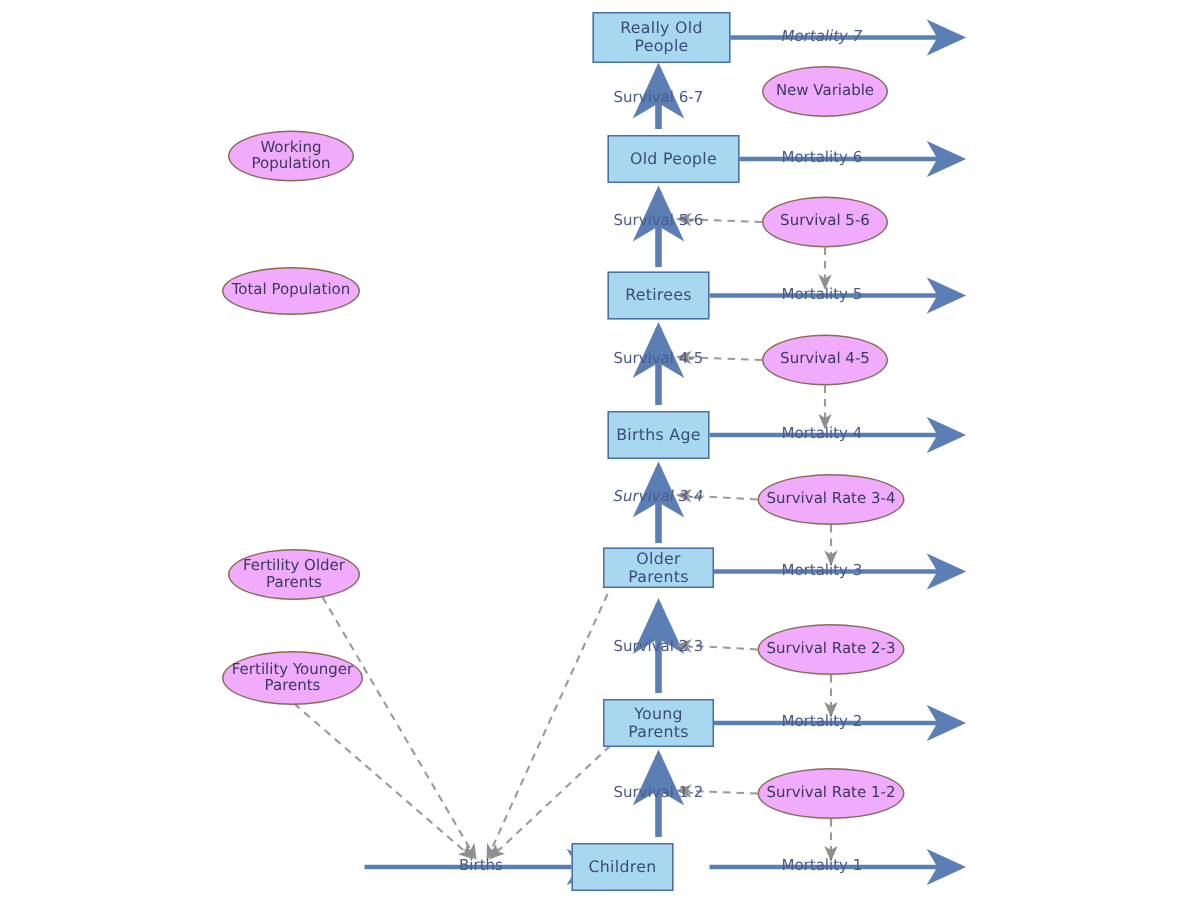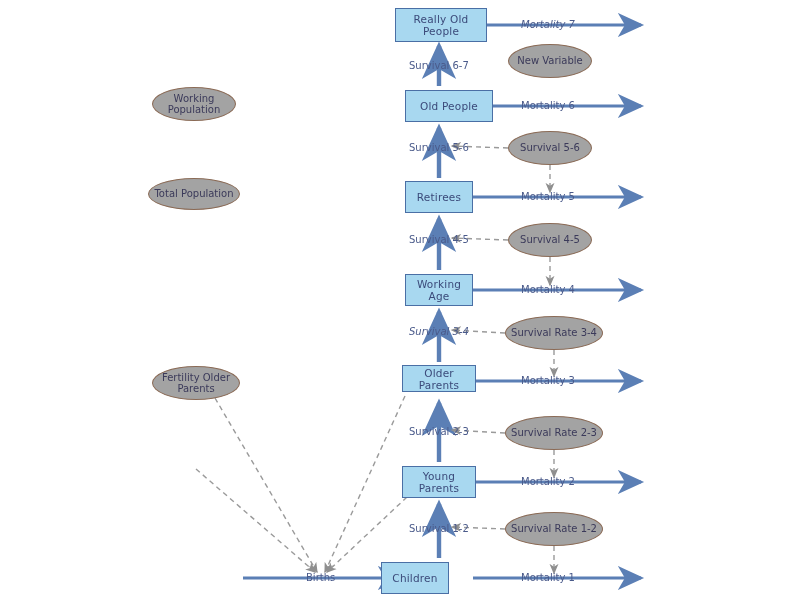--- a/index.html
+++ b/index.html
@@ -35,21 +35,21 @@
     line-height: 12px;
     display: flex;
     align-items: center;
     justify-content: center;
     text-align: center;
     box-sizing: border-box;
     letter-spacing: 0.2px;
   }
   .aux {
     position: absolute;
-    background: #a3a3a3;
+    background: #f0abfc;
     border: 1.2px solid #8a6a55;
     border-radius: 50%;
     color: #3b3a5a;
     font-size: 10px;
     line-height: 11.5px;
     display: flex;
     align-items: center;
     justify-content: center;
     text-align: center;
     box-sizing: border-box;
@@ -129,40 +129,43 @@
   <div class="stock" style="left:395px; top:8px; width:92px; height:34px;">
     <span>Really Old People</span>
   </div>
   <div class="stock" style="left:405px; top:90px; width:88px; height:32px;">
     <span>Old People</span>
   </div>
   <div class="stock" style="left:405px; top:181px; width:68px; height:32px;">
     <span>Retirees</span>
   </div>
   <div class="stock" style="left:405px; top:274px; width:68px; height:32px;">
-    <span>Working Age</span>
+    <span>Births Age</span>
   </div>
   <div class="stock" style="left:402px; top:365px; width:74px; height:27px;">
     <span>Older Parents</span>
   </div>
   <div class="stock" style="left:402px; top:466px; width:74px; height:32px;">
     <span>Young Parents</span>
   </div>
   <div class="stock" style="left:381px; top:562px; width:68px; height:32px;">
     <span>Children</span>
   </div>
 
   <div class="aux" style="left:152px; top:87px; width:84px; height:34px;">
     <span>Working Population</span>
   </div>
   <div class="aux" style="left:148px; top:178px; width:92px; height:32px;">
     <span>Total Population</span>
   </div>
   <div class="aux" style="left:152px; top:366px; width:88px; height:34px;">
     <span>Fertility Older Parents</span>
+  </div>
+  <div class="aux" style="left:148px; top:434px; width:94px; height:36px;">
+    <span>Fertility Younger Parents</span>
   </div>
   <div class="aux" style="left:508px; top:44px; width:84px; height:34px;">
     <span>New Variable</span>
   </div>
   <div class="aux" style="left:508px; top:131px; width:84px; height:34px;">
     <span>Survival 5-6</span>
   </div>
   <div class="aux" style="left:508px; top:223px; width:84px; height:34px;">
     <span>Survival 4-5</span>
   </div>

